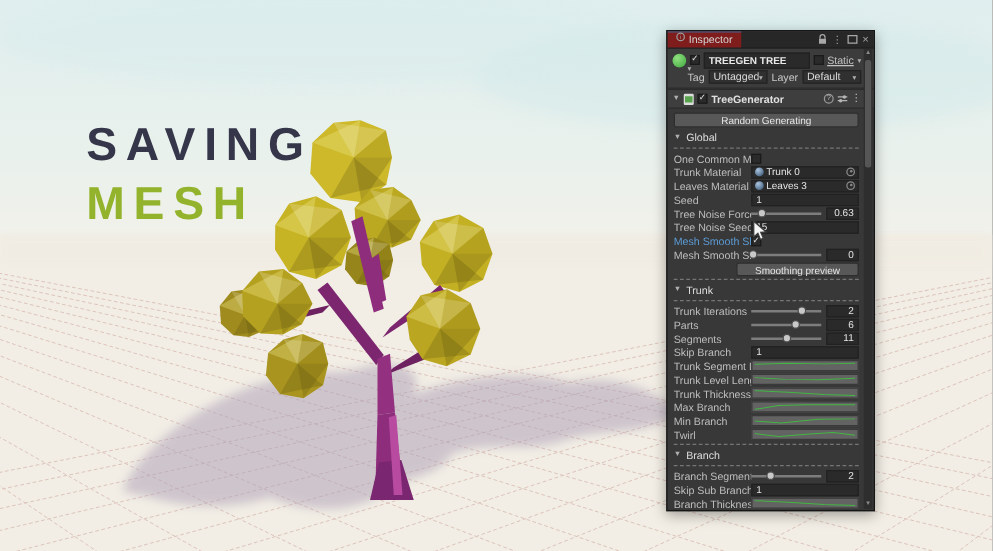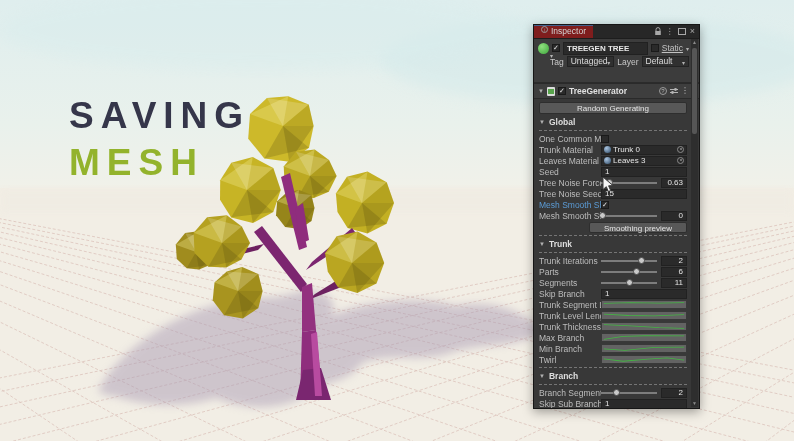--- a/index.html
+++ b/index.html
@@ -16,21 +16,21 @@
     box-shadow:0 3px 10px rgba(0,0,0,.35);font-size:8.5px;color:#c8c8c8;overflow:hidden;}
   .tabbar{height:13px;background:#272727;display:flex;align-items:stretch;border-bottom:1px solid #1d1d1d;}
   .tab{display:flex;gap:3px;background:#7f1d1d;padding:0 7px;
     border-top:1px solid #44608c;color:#d4d4d4;}
   .tab-icon{width:7px;height:7px;border:1px solid #9a9a9a;border-radius:50%;
     font-size:5px;line-height:6px;text-align:center;color:#9a9a9a;box-sizing:border-box;}
   .winicons{margin-left:auto;display:flex;align-items:center;gap:4px;padding-right:4px;color:#a8a8a8;}
   .kebab{font-size:8px;line-height:8px;}
   .maxbox{width:6px;height:5px;border:1px solid #a8a8a8;}
   .closex{font-size:9px;line-height:9px;}
-  .go-header{background:#3c3c3c;padding:2px 10px 14px 4px;border-bottom:1px solid #2b2b2b;}
+  .go-header{background:#3c3c3c;padding:2px 10px 2px 4px;border-bottom:1px solid #2b2b2b;}
   .go-row1{display:flex;align-items:center;gap:3px;height:14px;}
   .go-icon{width:11px;height:11px;border-radius:50%;position:relative;}
   .go-icon::after{content:"▾";position:absolute;right:-4px;bottom:-5px;font-size:6px;color:#b5b5b5;}
   .chk{width:8px;height:8px;background:#2a2a2a;border:1px solid #1a1a1a;box-sizing:border-box;
     font-size:7px;line-height:6px;text-align:center;color:#e2e2e2;flex:none;}
   .name-input{flex:1;min-width:0;height:11px;background:#2a2a2a;border:1px solid #212121;
     color:#e8e8e8;font-family:"Liberation Sans",sans-serif;font-size:8px;font-weight:bold;padding:0 3px;}
   .static-lab{color:#c2c2c2;text-decoration:underline;}
   .ddarrow{font-size:6px;color:#b0b0b0;}
   .go-row2{display:flex;align-items:center;gap:3px;height:13px;padding-left:12px;}
@@ -43,21 +43,21 @@
   .script-icon{width:8px;height:9px;background:#dcdcdc;border-radius:1px;position:relative;flex:none;}
   .script-icon::after{content:"";position:absolute;left:1px;top:2px;width:6px;height:5px;background:#58a44c;}
   .comp-title{font-weight:bold;color:#e0e0e0;flex:1;overflow:hidden;white-space:nowrap;}
   .help-icon{width:8px;height:8px;border:1px solid #9a9a9a;border-radius:50%;font-size:6px;
     line-height:7px;text-align:center;color:#bbb;box-sizing:border-box;}
   .preset-icon{flex:none;}
   .btn{display:block;background:#585858;border:1px solid #2e2e2e;border-radius:2px;color:#e6e6e6;
     font-family:"Liberation Sans",sans-serif;font-size:8px;height:12px;line-height:10px;text-align:center;}
   .random-btn{margin:3px 12px 2px 5px;width:148px;}
   .foldout{display:flex;align-items:center;gap:4px;height:12px;padding:0 5px;margin-top:2px;}
-  .ftitle{font-weight:bold;color:#dedede;}
+  .ftitle{font-weight:normal;color:#dedede;}
   .dsep{border-top:1px dashed #8f8f8f;opacity:.7;margin:2px 12px 2px 5px;height:0;}
   .prow{display:flex;align-items:center;height:11px;padding:0 12px 0 5px;}
   .plabel{width:62px;flex:none;overflow:hidden;white-space:nowrap;color:#bdbdbd;}
   .plabel.hl{color:#5b9bd5;}
   .pctrl{flex:1;display:flex;align-items:center;min-width:0;}
   .tfield{flex:1;height:10px;background:#2a2a2a;border:1px solid #212121;box-sizing:border-box;
     color:#e4e4e4;padding:0 3px;line-height:8px;font-size:8px;overflow:hidden;}
   .vfield{width:26px;flex:none;margin-left:4px;text-align:right;}
   .objfield{flex:1;height:10px;background:#2a2a2a;border:1px solid #212121;box-sizing:border-box;
     display:flex;align-items:flex-start;gap:2px;padding:0 2px;color:#e4e4e4;font-size:8px;}

